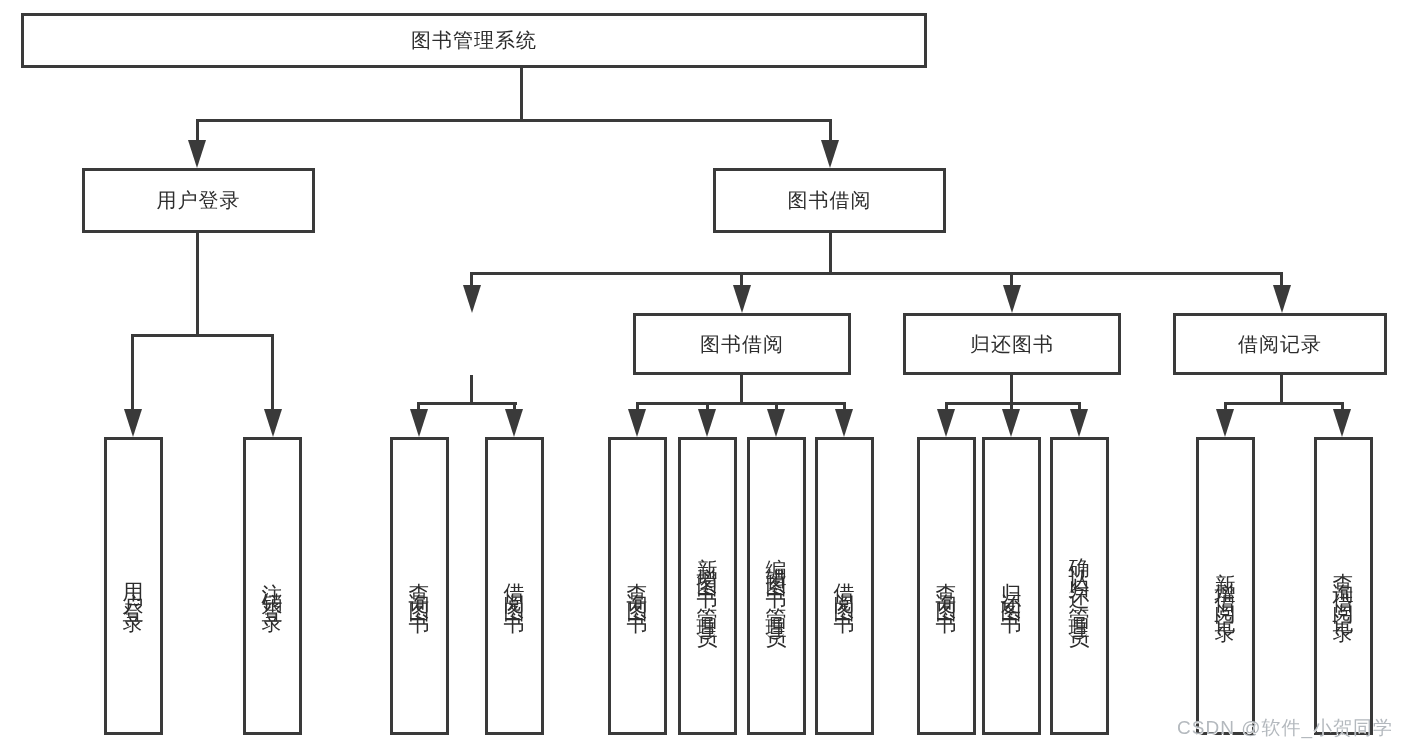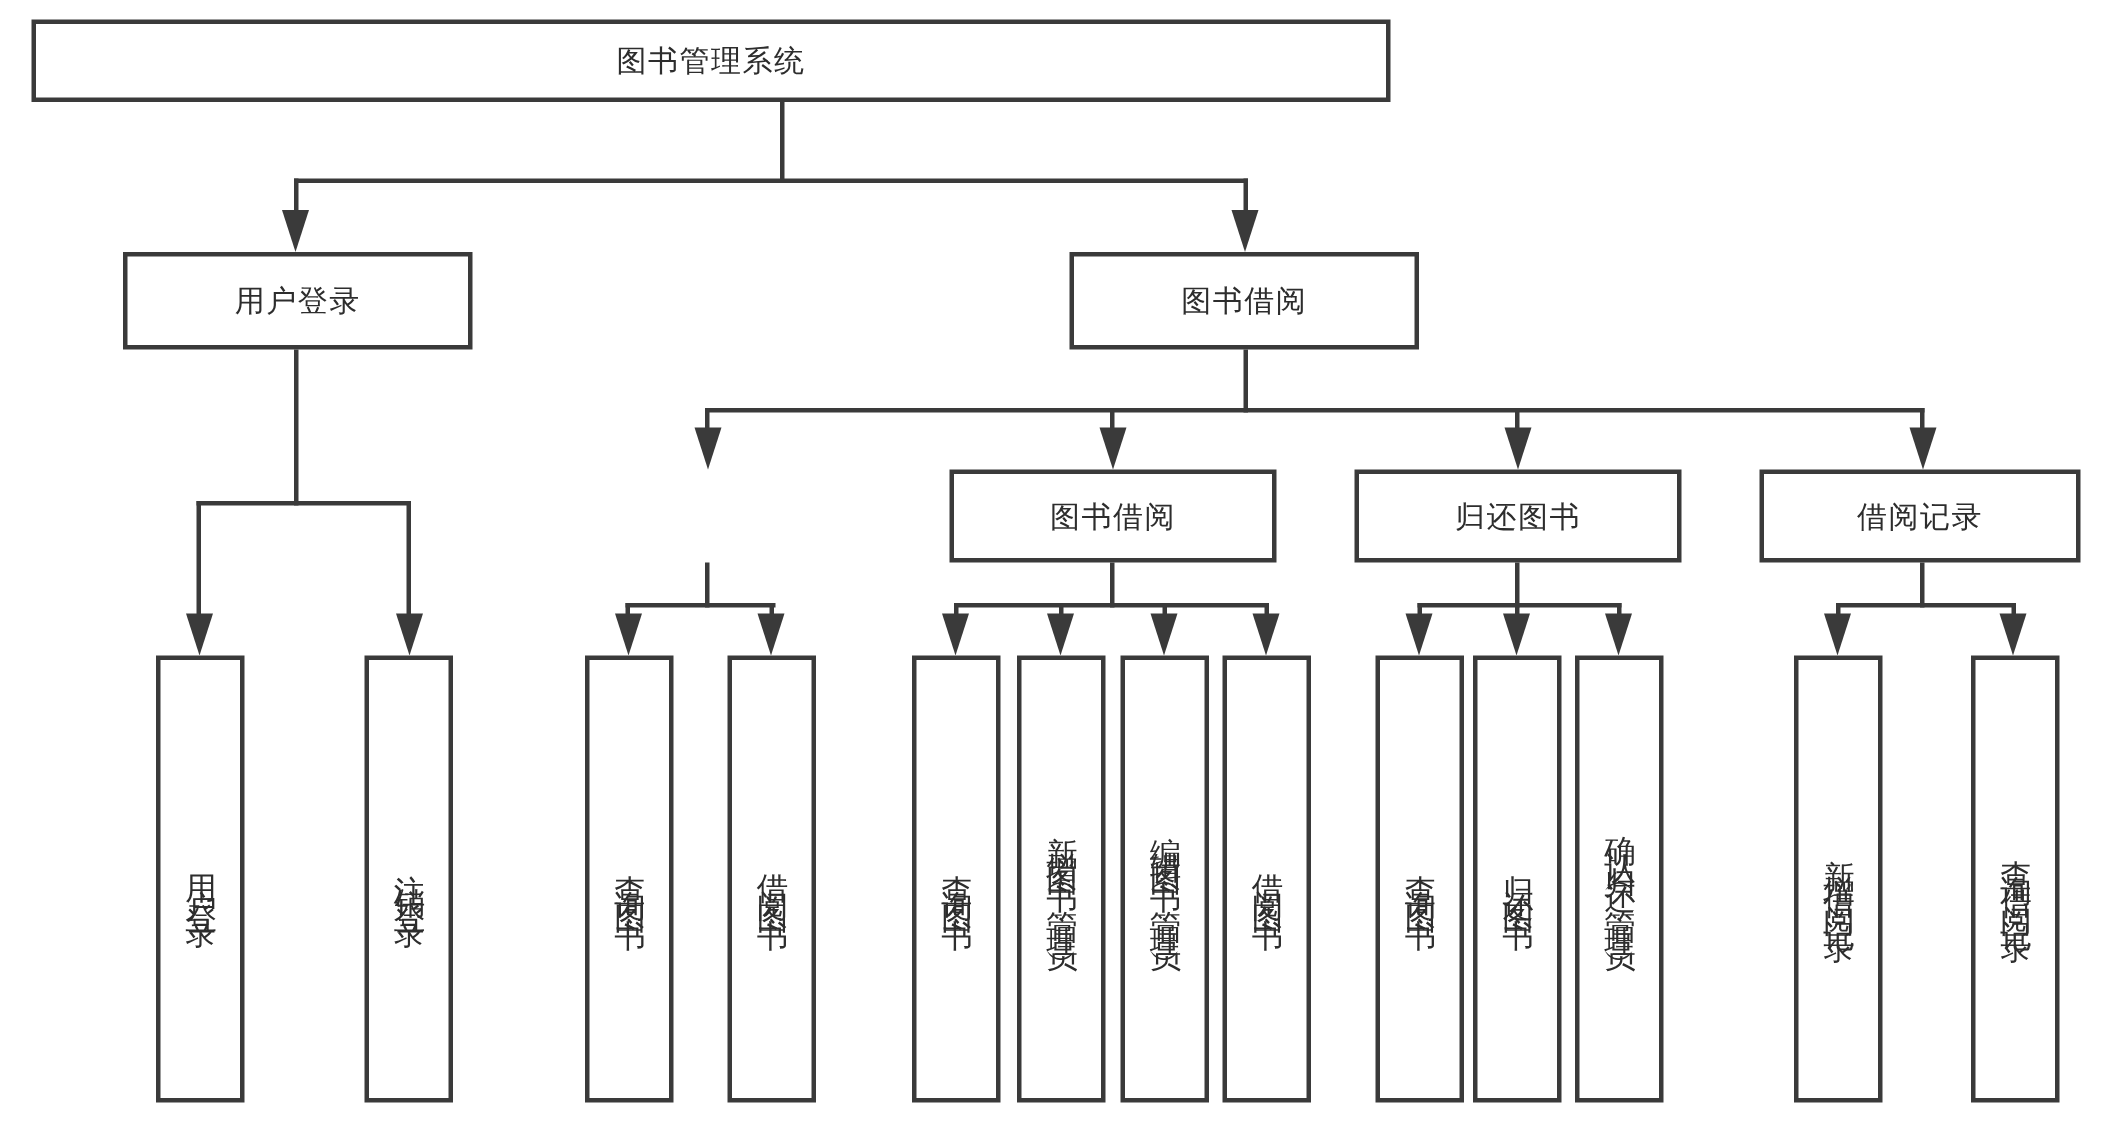--- a/index.html
+++ b/index.html
@@ -176,14 +176,15 @@
     <span class="vtxt">确认归还（管理员）</span>
   </div>
 
   <div class="node leaf" style="left:1196px;top:437px;width:59px;height:298px">
     <span class="vtxt">新增借阅记录</span>
   </div>
   <div class="node leaf" style="left:1314px;top:437px;width:59px;height:298px">
     <span class="vtxt">查询借阅记录</span>
   </div>
 
+  <div class="watermark">CSDN @软件_小贺同学</div>
 
 </div>
 
 </body></html>

